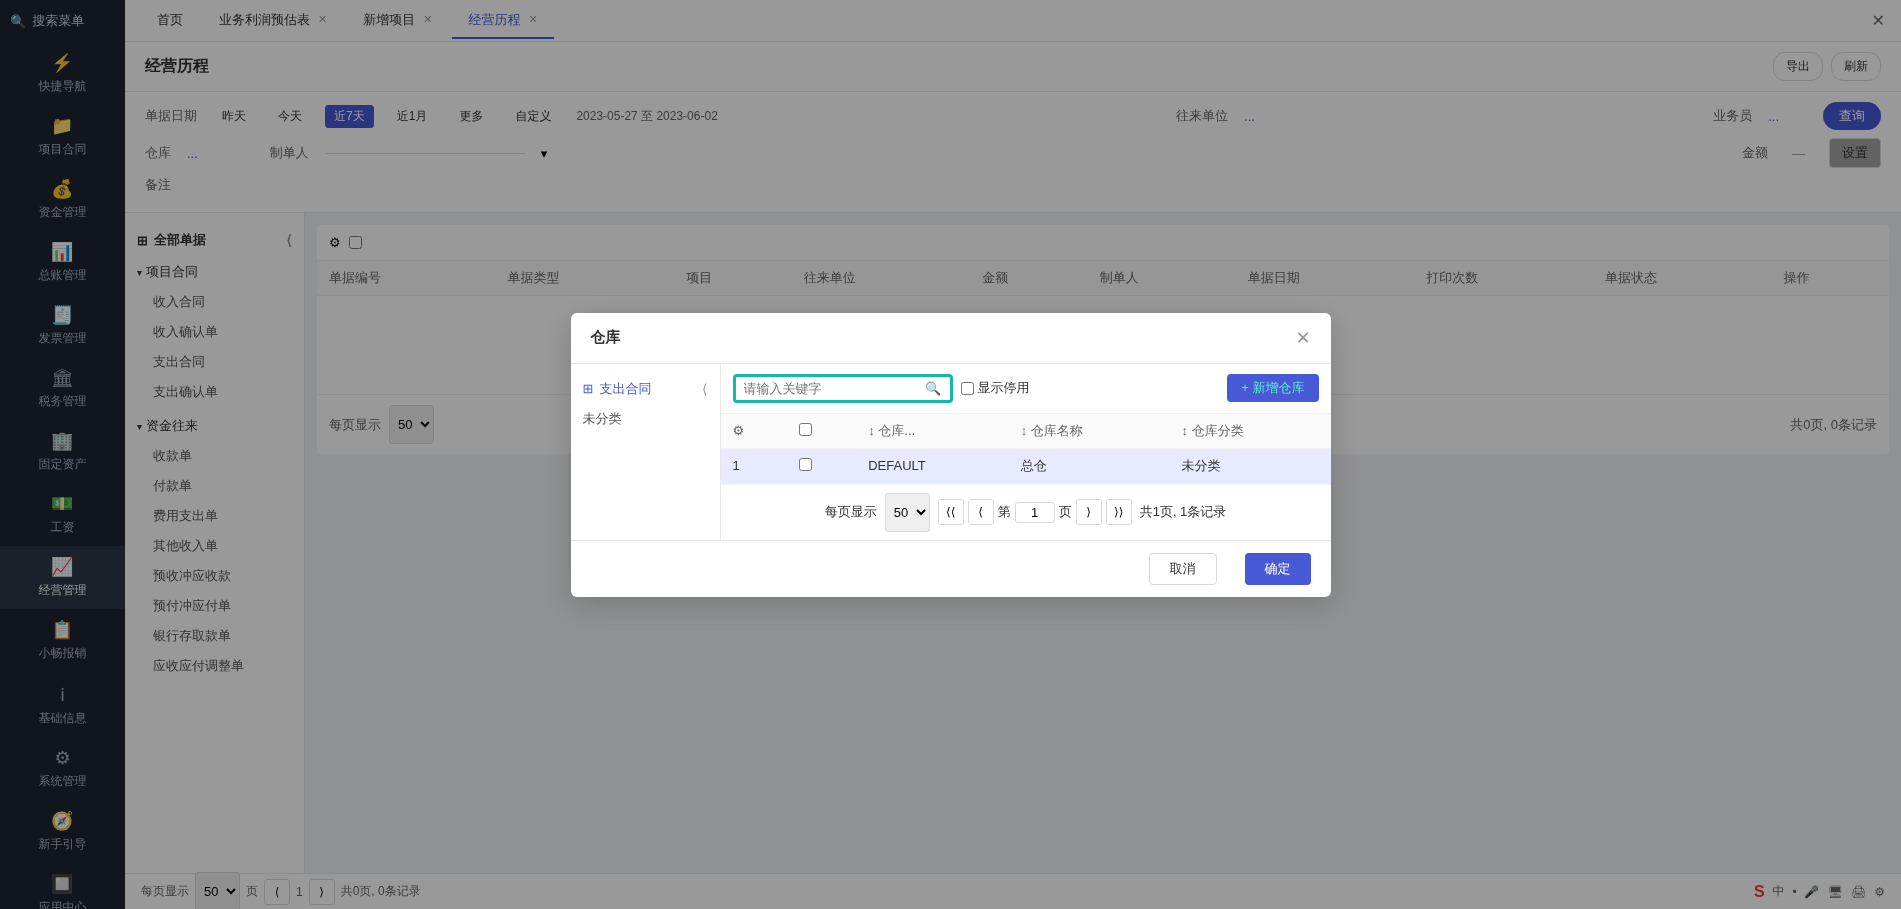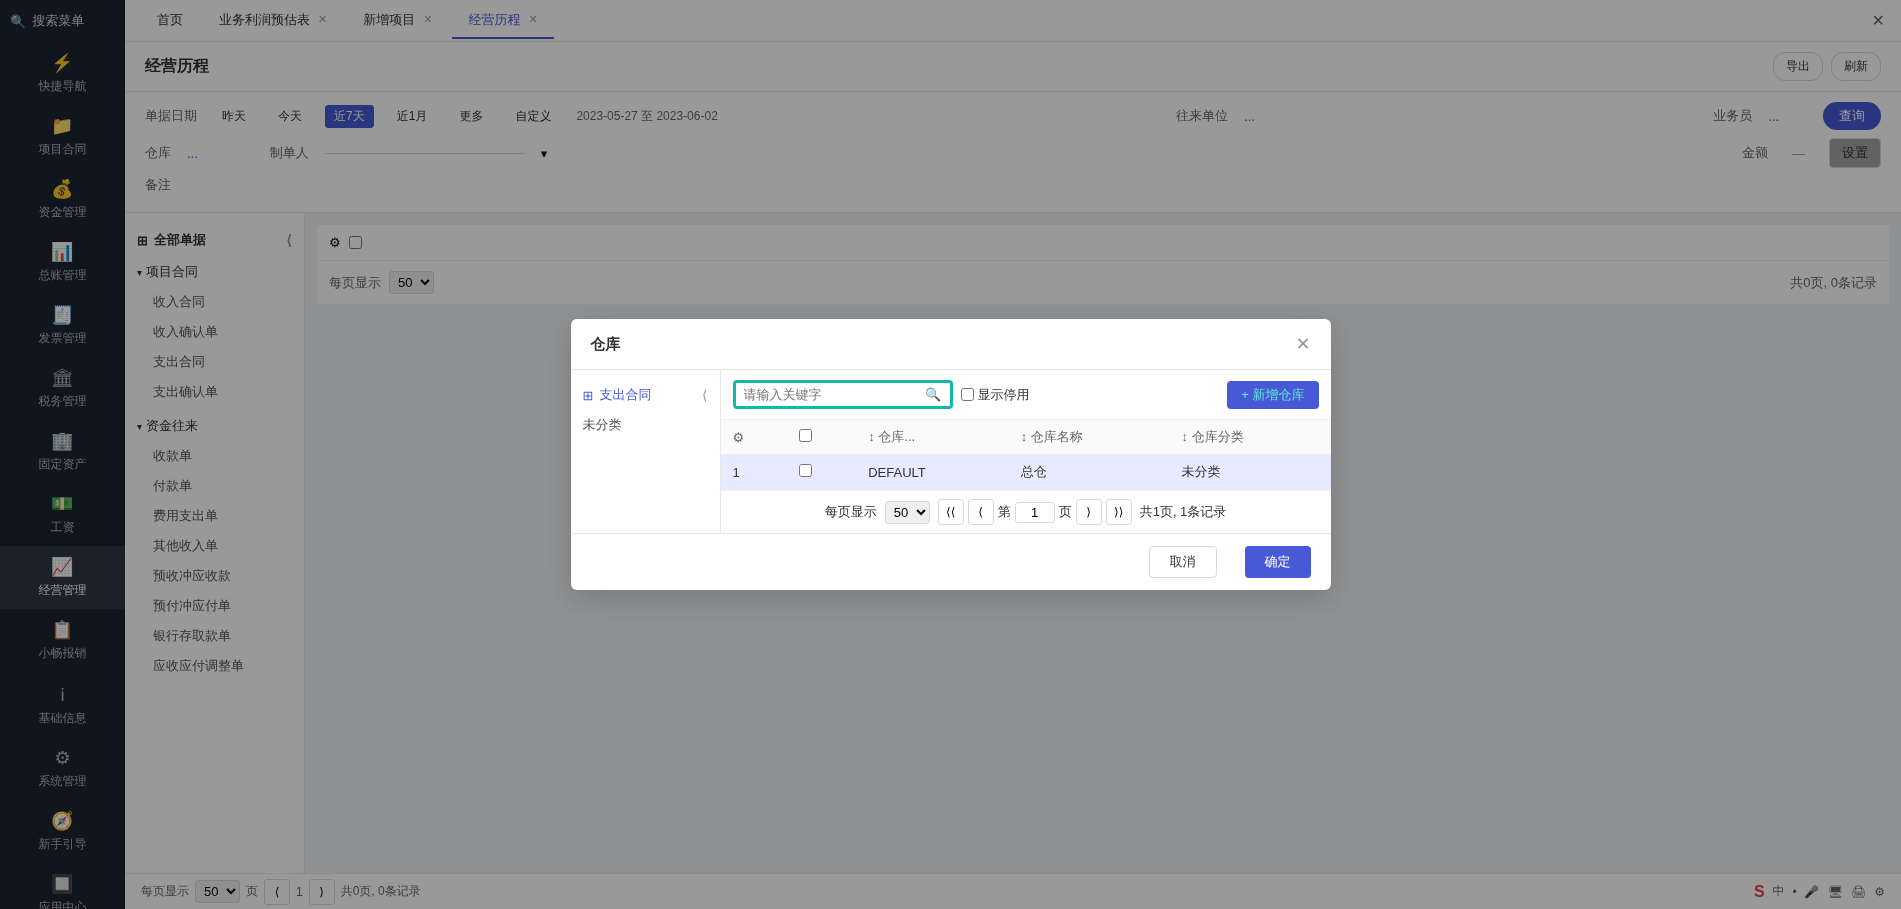--- a/index.html
+++ b/index.html
@@ -133,21 +133,21 @@
     .modal-table th { background: #fafafa; padding: 8px 12px; text-align: left; color: #666; font-weight: normal; border-bottom: 1px solid #f0f0f0; white-space: nowrap; }
     .modal-table td { padding: 8px 12px; border-bottom: 1px solid #f0f0f0; color: #333; }
     .modal-table tr.selected td { background: #e8eaff; }
 
     .modal-table-footer {
       padding: 8px 12px; display: flex; align-items: center; justify-content: center; gap: 8px; border-top: 1px solid #f0f0f0; font-size: 13px; color: #333;
     }
     .page-nav { display: flex; align-items: center; gap: 4px; }
     .page-nav-btn { border: 1px solid #d9d9d9; background: #fff; width: 26px; height: 26px; border-radius: 3px; cursor: pointer; display: flex; align-items: center; justify-content: center; font-size: 12px; }
     .page-num-input { width: 40px; border: 1px solid #d9d9d9; border-radius: 3px; text-align: center; padding: 2px 4px; font-size: 13px; }
-    .per-page-select { border: 1px solid #d9d9d9; border-radius: 3px; padding: 2px 4px; font-size: 13px; }
+    .per-page-select { border: 1px solid #d9d9d9; border-radius: 3px; padding: 10px 4px; font-size: 13px; }
 
     .modal-footer {
       padding: 12px 20px; border-top: 1px solid #e8e8e8; display: flex; justify-content: flex-end; gap: 28px;
     }
     .btn-cancel { background: #fff; border: 1px solid #d9d9d9; color: #333; padding: 6px 20px; border-radius: 4px; cursor: pointer; font-size: 13px; }
     .btn-confirm { background: #4759d5; color: #fff; border: none; padding: 6px 20px; border-radius: 4px; cursor: pointer; font-size: 13px; }
 
     
     .status-bar {
       position: fixed; bottom: 0; left: 125px; right: 0; background: #fff; border-top: 1px solid #e8e8e8; padding: 6px 16px; display: flex; align-items: center; justify-content: space-between; font-size: 12px; color: #666; height: 36px;
@@ -320,20 +320,43 @@
         <div class="left-nav-item">银行存取款单</div>
         <div class="left-nav-item">应收应付调整单</div>
       </div>
     </div>
 
     <div class="main-content">
       <div class="table-area">
         <div class="table-toolbar">
           <span>⚙</span>
           <input type="checkbox" style="">
+        </div>
+        <div class="table-wrap">
+          <table>
+            <thead>
+              <tr>
+                <th>单据编号</th>
+                <th>单据类型</th>
+                <th>项目</th>
+                <th>往来单位</th>
+                <th>金额</th>
+                <th>制单人</th>
+                <th>单据日期</th>
+                <th>打印次数</th>
+                <th>单据状态</th>
+                <th>操作</th>
+              </tr>
+            </thead>
+            <tbody>
+              <tr>
+                <td colspan="10" style="text-align:center; padding: 40px; color:#999;">暂无数据</td>
+              </tr>
+            </tbody>
+          </table>
         </div>
         <div class="table-footer">
           <div style="display:flex;align-items:center;gap:8px;">
             <span>每页显示</span>
             <select class="per-page-select">
               <option>50</option>
             </select>
           </div>
           <div style="display:flex;align-items:center;gap:6px;">
             <span>共0页, 0条记录</span>

